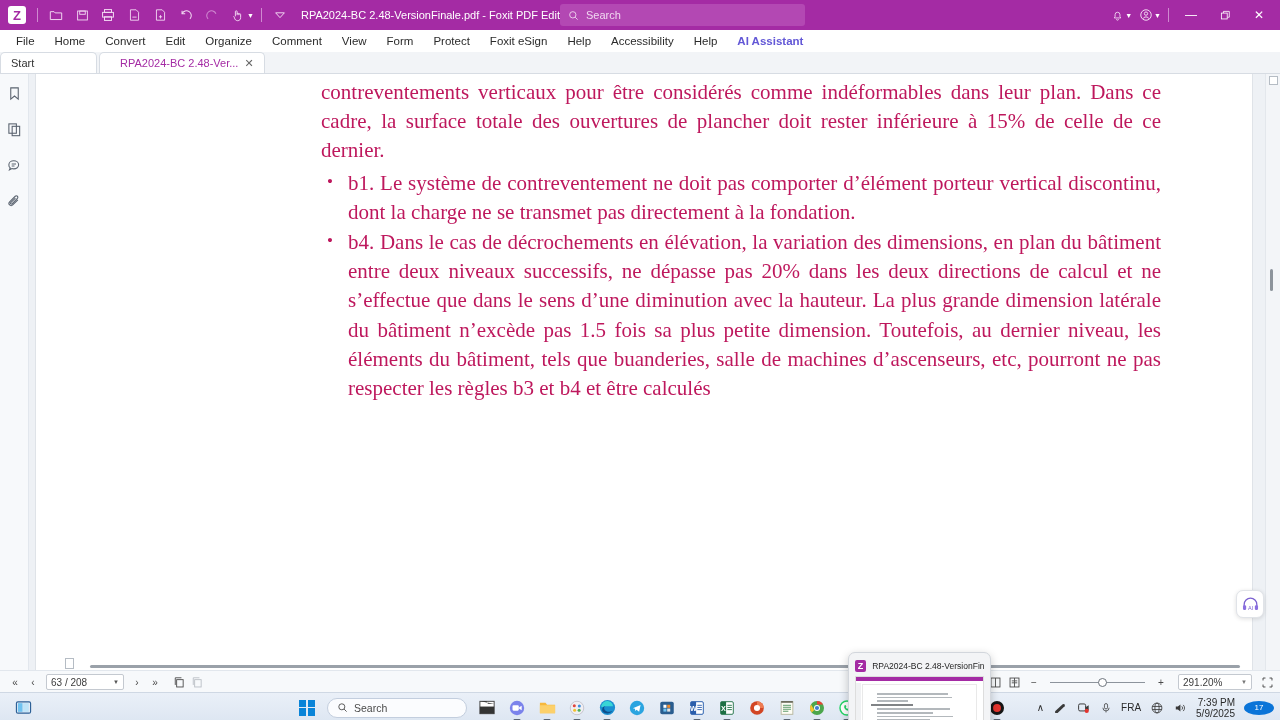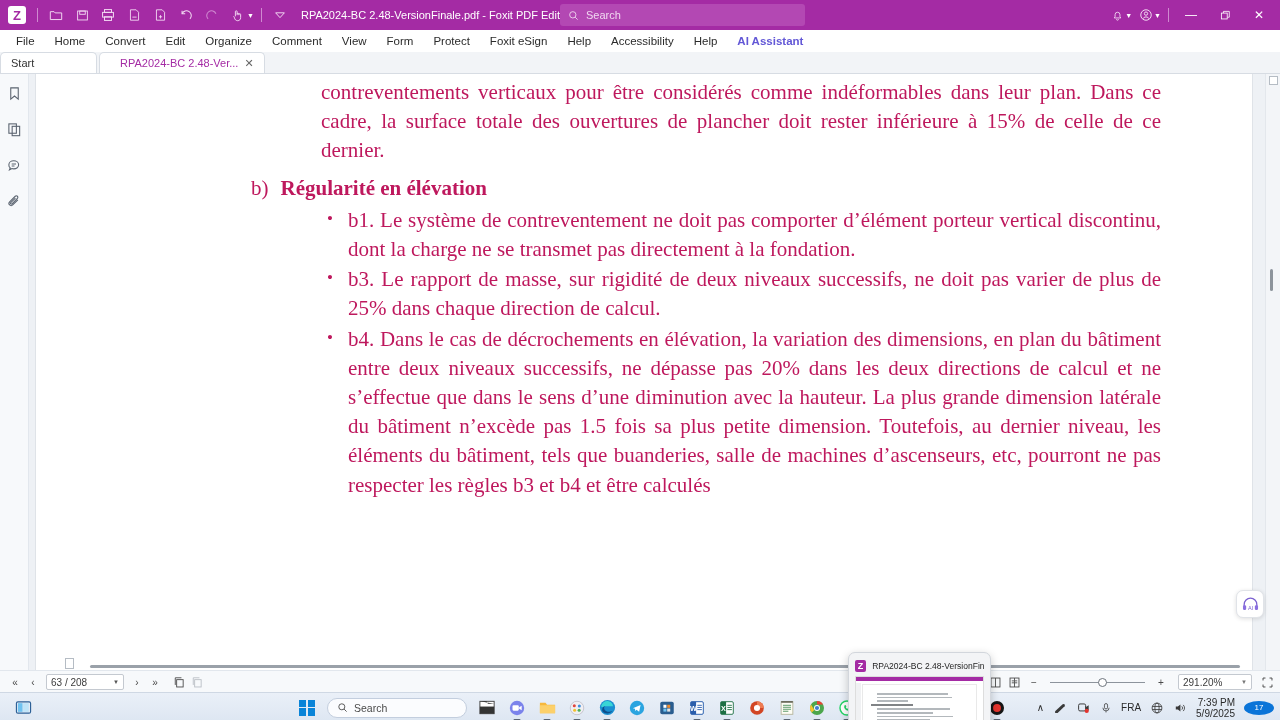--- a/index.html
+++ b/index.html
@@ -360,26 +360,22 @@
     </div>
   </div>
 
   <div class="railtoggle">▶</div>
 
   <div class="docarea">
     <div class="page">
       <div class="doctext">
         <div class="clip-top">&nbsp;</div>
         <p>contreventements verticaux pour être considérés comme indéformables dans leur plan. Dans ce cadre, la surface totale des ouvertures de plancher doit rester inférieure à 15% de celle de ce dernier.</p>
-        <div class="heading">
-          <span class="lbl">b)</span><span>Régularité en élévation</span>
-        </div>
         <div class="bullet-list">
           <div class="bullet">b1. Le système de contreventement ne doit pas comporter d’élément porteur vertical discontinu, dont la charge ne se transmet pas directement à la fondation.</div>
-          <div class="bullet">b3. Le rapport de masse, sur rigidité de deux niveaux successifs, ne doit pas varier de plus de 25% dans chaque direction de calcul.</div>
           <div class="bullet last">b4. Dans le cas de décrochements en élévation, la variation des dimensions, en plan du bâtiment entre deux niveaux successifs, ne dépasse pas 20% dans les deux directions de calcul et ne s’effectue que dans le sens d’une diminution avec la hauteur. La plus grande dimension latérale du bâtiment n’excède pas 1.5 fois sa plus petite dimension. Toutefois, au dernier niveau, les éléments du bâtiment, tels que buanderies, salle de machines d’ascenseurs, etc, pourront ne pas respecter les règles b3 et b4 et être calculés</div>
         </div>
       </div>
     </div>
 
     <div class="vscroll">
       <div class="vmark"></div>
       <div class="vthumb"></div>
     </div>
   </div>

